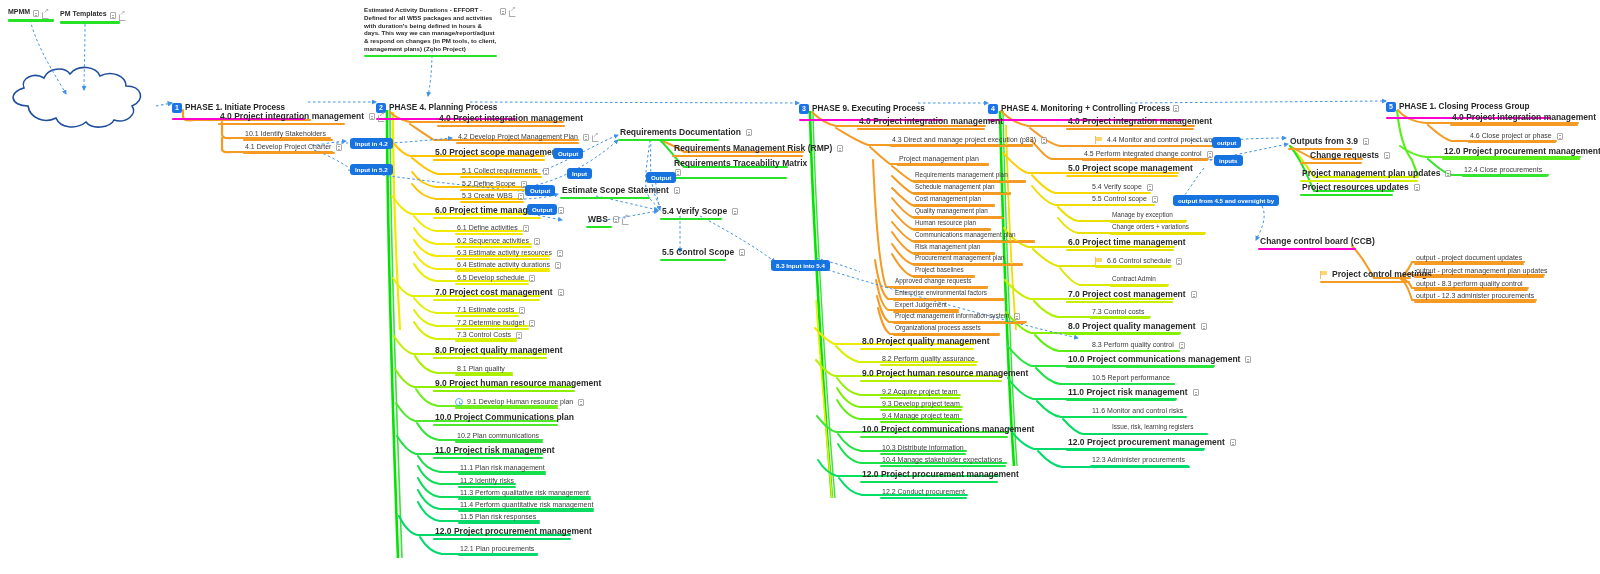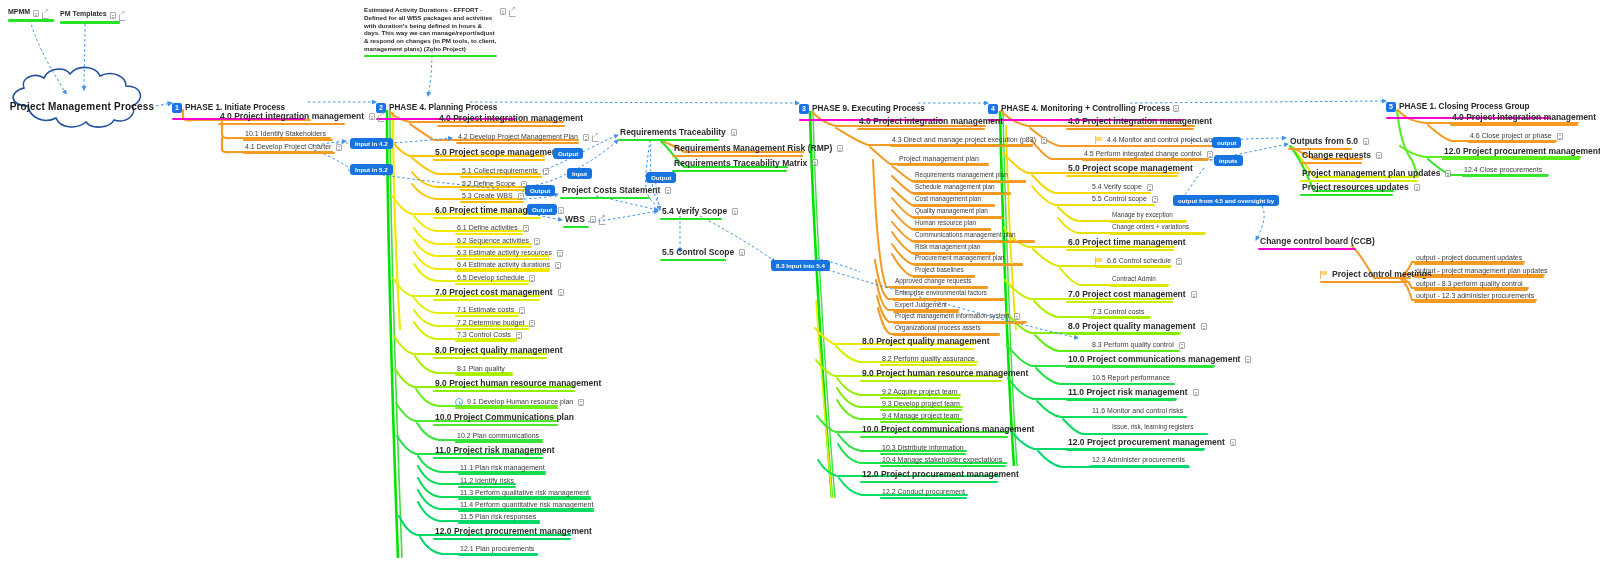--- a/index.html
+++ b/index.html
@@ -278,23 +278,20 @@
       <path d="M314,150 C330,156 340,162 348,167"></path>
       <path d="M1216,141 C1240,139 1266,138 1286,138" marker-end="url(#arrB)"></path>
       <path d="M1213,142 C1200,141 1190,140 1184,140"></path>
       <path d="M1210,160 C1240,154 1268,148 1288,144" marker-end="url(#arrB)"></path>
       <path d="M1212,160 C1204,159 1200,159 1196,159"></path>
       <path d="M1204,168 C1196,178 1190,188 1184,196"></path>
       <path d="M1262,206 C1268,218 1260,232 1256,240" marker-end="url(#arrB)"></path>
     </g>
   </svg>
 
-  <div id="central">
-    <div class="cloudlabel">Project Management Process</div>
-  </div>
 
   <div id="topnotes">
       <div class="topnote" style="left: 8px; top: 8px; width: 72px;">
         <div style="display: flex; align-items: flex-start;">
           <span class="tn-txt">MPMM</span>
           <span class="ico ico-note" style="margin-top: 2px;"></span>
           <span class="ico ico-link" style="margin-top: 2px;"></span>
         </div>
         <span class="tn-ul" style="width: 46px;"></span>
       </div>
@@ -878,47 +875,47 @@
         <span class="ul" style="background: rgb(91, 238, 30); width: 138px;"></span>
       </div>
       <div class="node lvl2" style="left: 1462px; top: 166px;">
         <div style="display: flex; align-items: center;">
           <span class="txt">12.4 Close procurements</span>
         </div>
         <span class="ul" style="background: rgb(53, 228, 48); width: 86px;"></span>
       </div>
       <div class="node lvl1" style="left: 618px; top: 128px;">
         <div style="display: flex; align-items: center;">
-          <span class="txt">Requirements Traceability</span>
+          <span class="txt">Requirements Documentation</span>
           <span class="ico ico-note"></span>
         </div>
         <span class="ul" style="background: rgb(39, 227, 39); width: 101px;"></span>
       </div>
       <div class="node lvl1" style="left: 672px; top: 144px;">
         <div style="display: flex; align-items: center;">
           <span class="txt">Requirements Management Risk (RMP)</span>
           <span class="ico ico-note"></span>
         </div>
         <span class="ul" style="background: rgb(245, 154, 35); width: 131px;"></span>
       </div>
       <div class="node lvl1" style="left: 672px; top: 159px;">
-        <div style="display: flex; ">
+        <div style="display: flex;  flex-direction: column;">
           <span class="txt">Requirements Traceability Matrix</span>
           <span class="ico ico-note"></span>
         </div>
         <span class="ul" style="background: rgb(39, 227, 39); width: 115px;"></span>
       </div>
       <div class="node lvl1" style="left: 560px; top: 186px;">
         <div style="display: flex; align-items: center;">
-          <span class="txt">Project Costs Statement</span>
+          <span class="txt">Estimate Scope Statement</span>
           <span class="ico ico-note"></span>
         </div>
         <span class="ul" style="background: rgb(39, 227, 39); width: 90px;"></span>
       </div>
-      <div class="node lvl1" style="left: 563px; top: 215px;">
+      <div class="node lvl1" style="left: 586px; top: 215px;">
         <div style="display: flex; align-items: center;">
           <span class="txt">WBS</span>
           <span class="ico ico-note"></span>
           <span class="ico ico-link"></span>
         </div>
         <span class="ul" style="background: rgb(39, 227, 39); width: 26px;"></span>
       </div>
       <div class="node lvl1" style="left: 660px; top: 207px;">
         <div style="display: flex; align-items: center;">
           <span class="txt">5.4 Verify Scope</span>
@@ -928,27 +925,27 @@
       </div>
       <div class="node lvl1" style="left: 660px; top: 248px;">
         <div style="display: flex; align-items: center;">
           <span class="txt">5.5 Control Scope</span>
           <span class="ico ico-note"></span>
         </div>
         <span class="ul" style="background: rgb(39, 227, 39); width: 66px;"></span>
       </div>
       <div class="node lvl1" style="left: 1288px; top: 137px;">
         <div style="display: flex; align-items: center;">
-          <span class="txt">Outputs from 5.0</span>
+          <span class="txt">Outputs from 3.9</span>
           <span class="ico ico-note"></span>
         </div>
         <span class="ul" style="background: rgb(245, 154, 35); width: 64px;"></span>
       </div>
       <div class="node lvl1" style="left: 1300px; top: 151px;">
-        <div style="display: flex; align-items: center;">
+        <div style="display: flex; align-items: center; padding-left: 8px;">
           <span class="txt">Change requests</span>
           <span class="ico ico-note"></span>
         </div>
         <span class="ul" style="background: rgb(245, 154, 35); width: 62px;"></span>
       </div>
       <div class="node lvl1" style="left: 1300px; top: 169px;">
         <div style="display: flex; align-items: center;">
           <span class="txt">Project management plan updates</span>
           <span class="ico ico-note"></span>
         </div>

